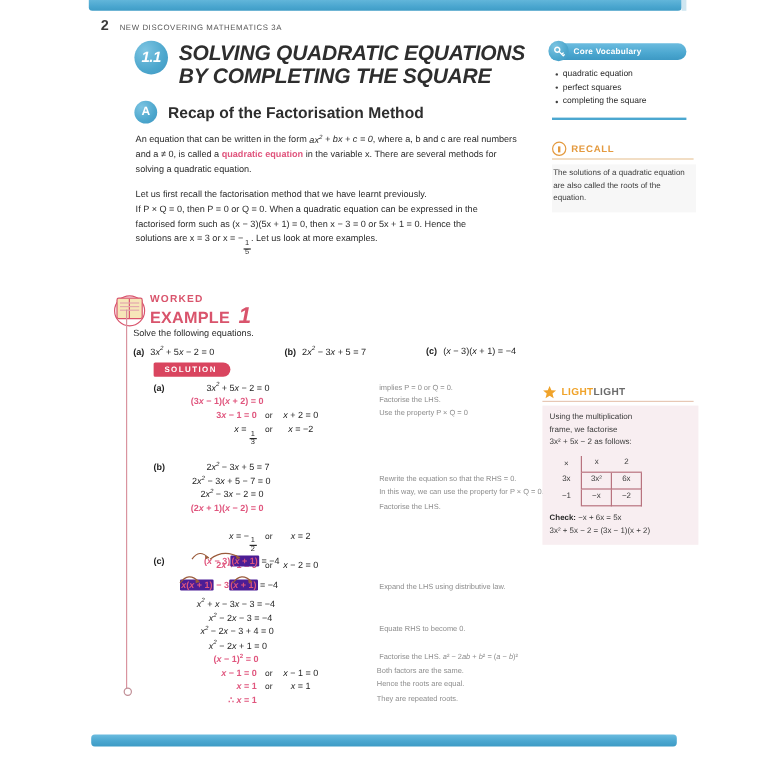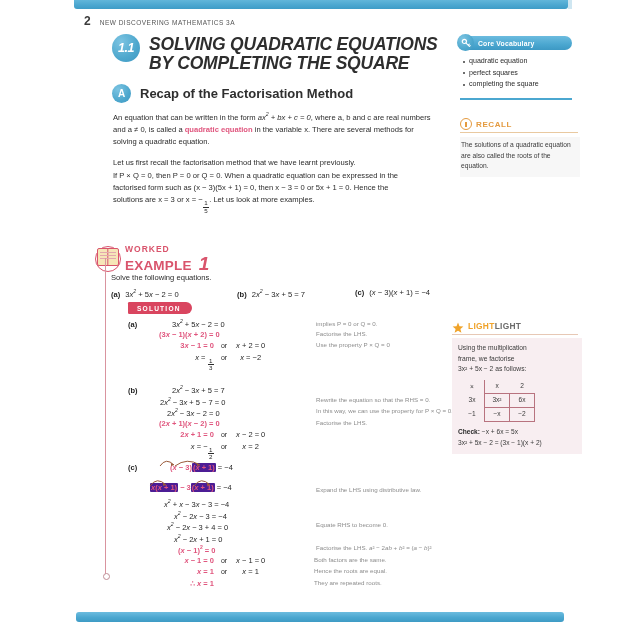--- a/index.html
+++ b/index.html
@@ -319,21 +319,21 @@
       <span class="note">In this way, we can use the property for P × Q = 0.</span>
     </div>
     <div class="sline">
       <span class="lab"></span>
       <span class="eqcol pink" style="padding-left:9px;">(2<i class="v">x</i> + 1)(<i class="v">x</i> − 2) = 0</span>
       <span class="note">Factorise the LHS.</span>
     </div>
     <div class="sline">
       <span class="lab"></span>
       <span class="eqcol">
-        <span style="display:inline-block;width:64px;text-align:right;" class="pink">2<i class="v">x</i> + 1 = 0</span><span class="or">or</span><span style="display:inline-block;width:58px;">&nbsp;<i class="v">x</i> − 2 = 0</span>
+        <span style="display:inline-block;width:64px;text-align:right;" class="pink">2<i class="v">x</i> + 1 = 0</span><span class="or">or</span><span style="display:inline-block;width:58px;margin-top:36px;">&nbsp;<i class="v">x</i> − 2 = 0</span>
       </span>
     </div>
     <div class="sline" style="height:14px;">
       <span class="lab"></span>
       <span class="eqcol">
         <span style="display:inline-block;width:64px;text-align:right;"><i class="v">x</i> = −<span class="frac">
               <span>1</span>
               <span>2</span>
             </span></span><span class="or">or</span><span style="display:inline-block;width:58px;">&nbsp;&nbsp;&nbsp;&nbsp;<i class="v">x</i> = 2</span>
       </span>

